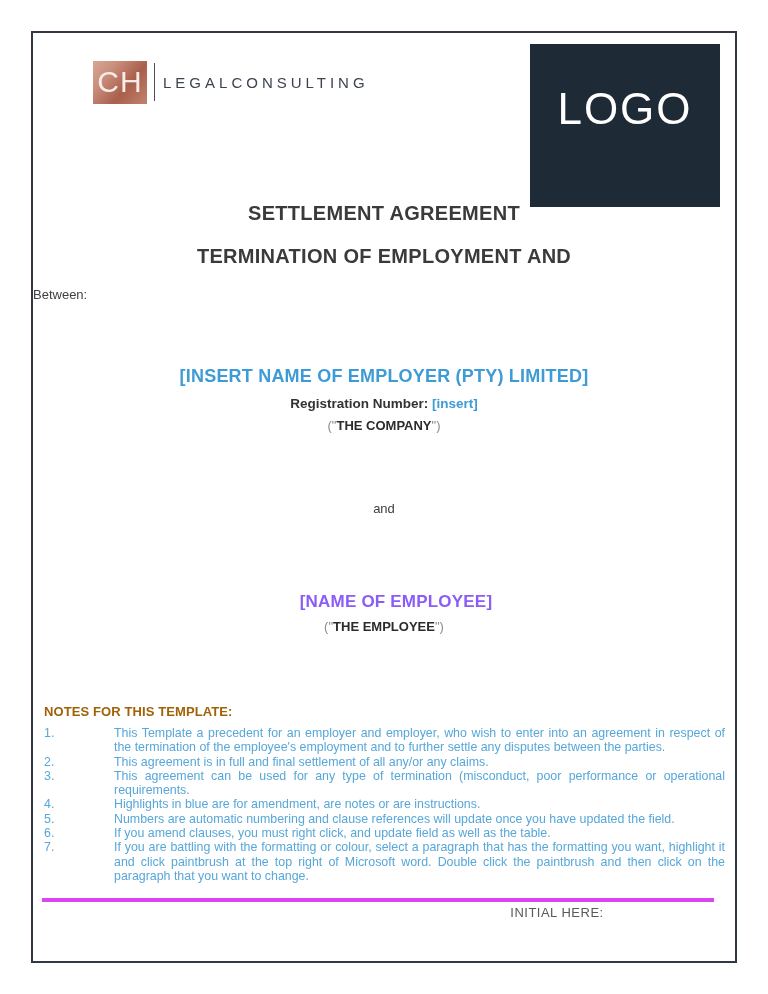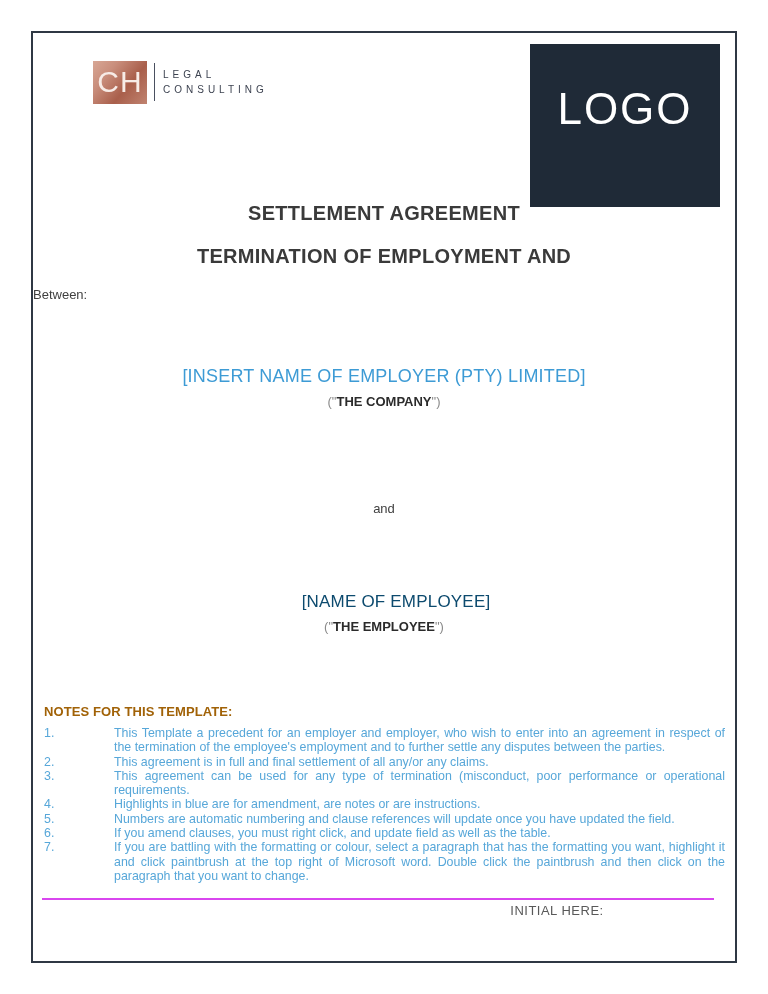--- a/index.html
+++ b/index.html
@@ -57,24 +57,24 @@
     overflow: hidden;
   }
   .brand-divider {
     width: 1px; height: 38px;
     background: #4a5060;
     margin-left: 7px;
     margin-right: 8px;
   }
   .brand-text {
     display: flex;
-    flex-direction: column;
+    flex-direction: row;
     justify-content: center;
     color: #3c4250;
-    font-size: 10px;
+    font-size: 15px;
     letter-spacing: 4px;
     line-height: 15px;
     font-weight: 500;
   }
   
   .doc-title {
     position: absolute;
     left: 33px; top: 192px;
     width: 702px;
     text-align: center;
@@ -95,21 +95,21 @@
   .party-block {
     position: absolute;
     left: 33px;
     width: 702px;
     text-align: center;
   }
   .employer-block { top: 366px; }
   .employee-block { top: 592px; }
   .party-name {
     font-size: 18px;
-    font-weight: normal;
+    font-weight: bold;
     letter-spacing: 0.2px;
   }
   .employee-block .party-name { font-size: 17px; }
   .party-reg {
     margin-top: 9px;
     font-size: 13.5px;
     font-weight: bold;
     color: #333333;
   }
   .party-alias {
@@ -155,21 +155,21 @@
   .note-text {
     flex: 1;
     text-align: justify;
     margin-left: 40px;
   }
   
   .initial-block {
     position: absolute;
     left: 42px; top: 898px;
     width: 672px;
-    border-top: 2px solid #d946ef;
+    border-top: 4px solid #d946ef;
   }
   .initial-label {
     position: absolute;
     left: 390px; top: 3px;
     width: 250px;
     text-align: center;
     color: #595959;
     font-size: 13px;
     letter-spacing: 0.5px;
   }
@@ -196,29 +196,32 @@
 
 <div class="doc-title">
   <div>SETTLEMENT AGREEMENT</div>
   <div>TERMINATION OF EMPLOYMENT AND</div>
 </div>
 
 <div class="between-label">Between:</div>
 
 <div class="party-block employer-block">
   <div class="party-name accent" style="color: rgb(61, 155, 213);">[INSERT NAME OF EMPLOYER (PTY) LIMITED]</div>
+  <div class="party-reg">
+    <span>Registration Number: </span><span class="accent" style="color: rgb(61, 155, 213);">[insert]</span>
+  </div>
   <div class="party-alias">
     <span>("</span><span class="alias-name">THE COMPANY</span><span>")</span>
   </div>
 </div>
 
 <div class="and-label">and</div>
 
 <div class="party-block employee-block">
-  <div class="party-name accent" style="color: #0c4a6e; padding-left: 24px;">[NAME OF EMPLOYEE]</div>
+  <div class="party-name accent" style="color: #8b5cf6; padding-left: 24px;">[NAME OF EMPLOYEE]</div>
   <div class="party-alias">
     <span>("</span><span class="alias-name">THE EMPLOYEE</span><span>")</span>
   </div>
 </div>
 
 <div class="notes">
   <div class="notes-heading notes-accent" style="color: #a16207;">NOTES FOR THIS TEMPLATE:</div>
   <div class="notes-list">
     <div class="note-item notes-blue" style="color: rgb(87, 167, 217);">
       <span class="note-num">1.</span>

